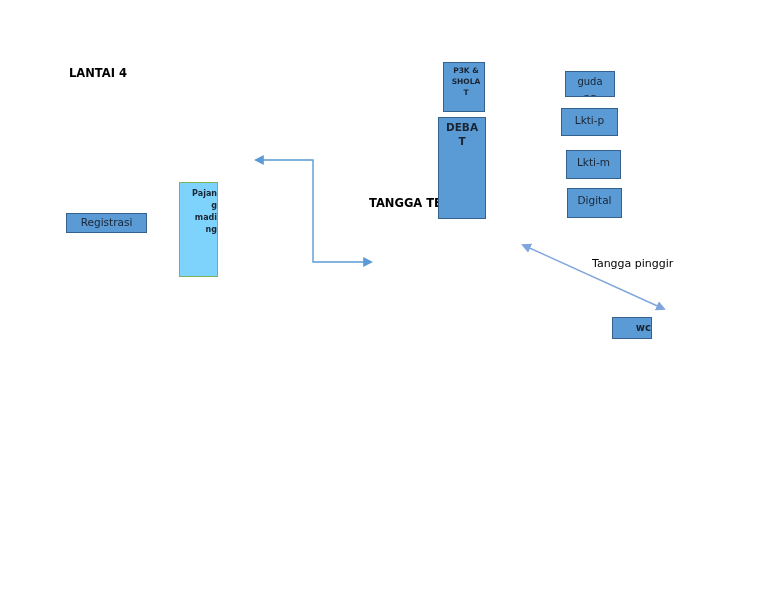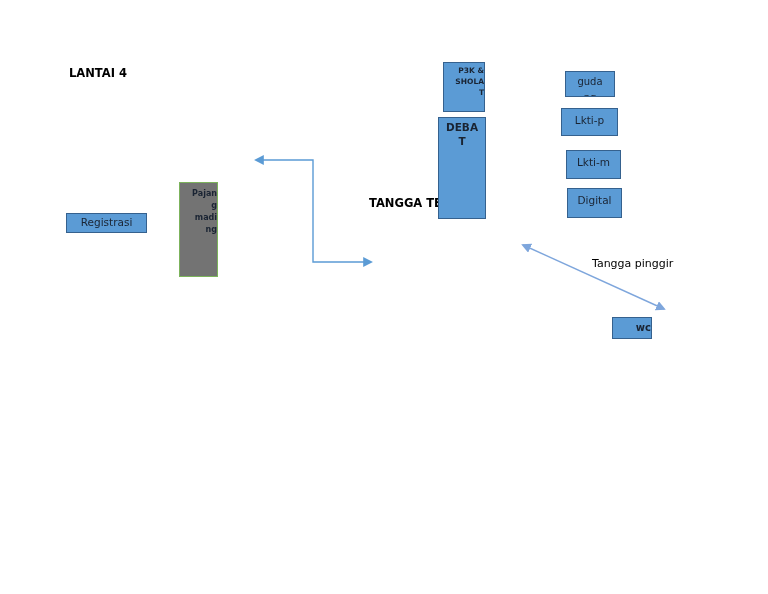--- a/index.html
+++ b/index.html
@@ -8,21 +8,21 @@
     font-family:"DejaVu Sans","Liberation Sans",sans-serif;overflow:hidden;
   }
   .box{
     position:absolute;box-sizing:border-box;
     background:var(--box-fill);border:1.5px solid var(--box-border);
     color:var(--box-text);text-align:center;white-space:pre-line;
     font-size:10.5px;line-height:1.3;z-index:2;
   }
   .gbox{
     position:absolute;box-sizing:border-box;
-    background:#737373;border:1.3px solid var(--green-border);
+    background:#7dd3fc;border:1.3px solid var(--green-border);
     color:var(--box-text);text-align:center;white-space:pre-line;
     font-size:10.5px;line-height:1.3;z-index:2;
   }
   .lbl{
     position:absolute;color:var(--label-text);font-size:11.5px;z-index:1;
     white-space:nowrap;
   }
   .bold{font-weight:bold;text-align:right;}
   .arrows{position:absolute;left:0;top:0;z-index:1;}
   .stroke-blue{stroke:var(--arrow-blue);fill:none;stroke-width:1.4;}
@@ -44,21 +44,21 @@
 
   <div class="box" style="left:66px;top:213px;width:81px;height:20px;padding-top:2px;">Registrasi</div>
 
 
   <div class="gbox bold" style="left:179px;top:182px;width:39px;height:95px;padding-top:5px;font-size:8px;line-height:1.5;">Pajan
 g
 madi
 ng</div>
 
 
-  <div class="box bold" style="left:443px;top:62px;width:42px;height:50px;padding:3px 0 0 4px;text-align:right;font-size:7.5px;line-height:1.45;">P3K &amp;
+  <div class="box bold" style="left:443px;top:62px;width:42px;height:50px;padding:3px 0 0 4px;text-align:center;font-size:7.5px;line-height:1.45;">P3K &amp;
 SHOLA
 T</div>
 
   <div class="box" style="left:438px;top:117px;width:48px;height:102px;padding-top:3px;font-weight:bold;">DEBA
 T</div>
 
   <div class="box" style="left:565px;top:71px;width:50px;height:26px;padding-top:2px;font-size:10px;line-height:16px;overflow:hidden;">guda
 ng</div>
 
   <div class="box" style="left:561px;top:108px;width:57px;height:28px;padding-top:5px;">Lkti-p</div>

